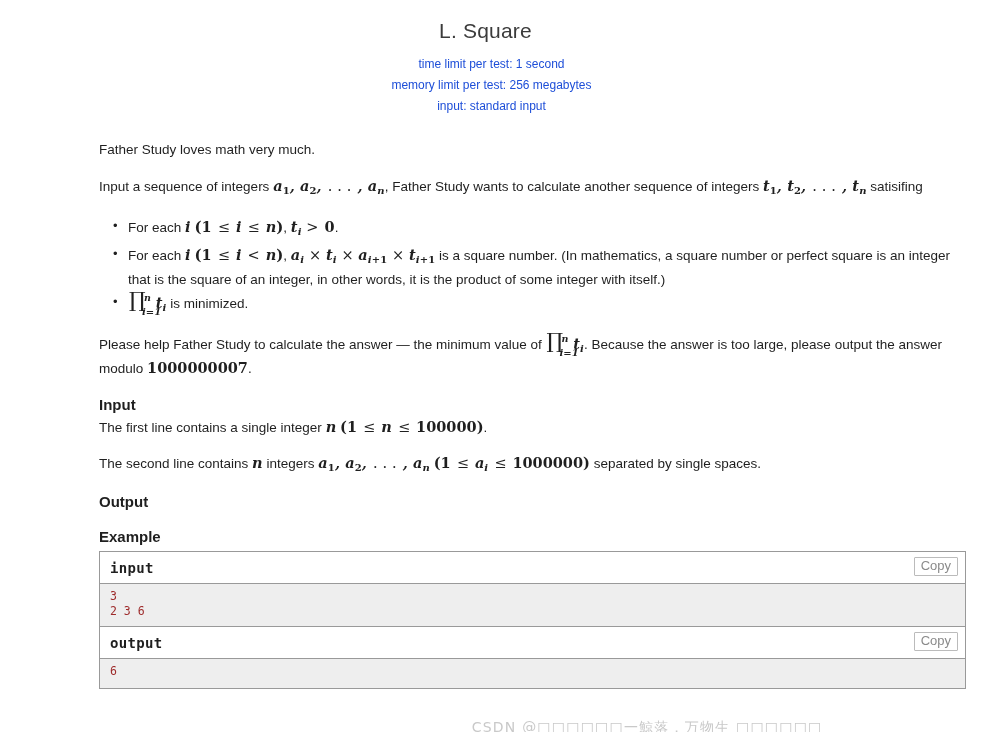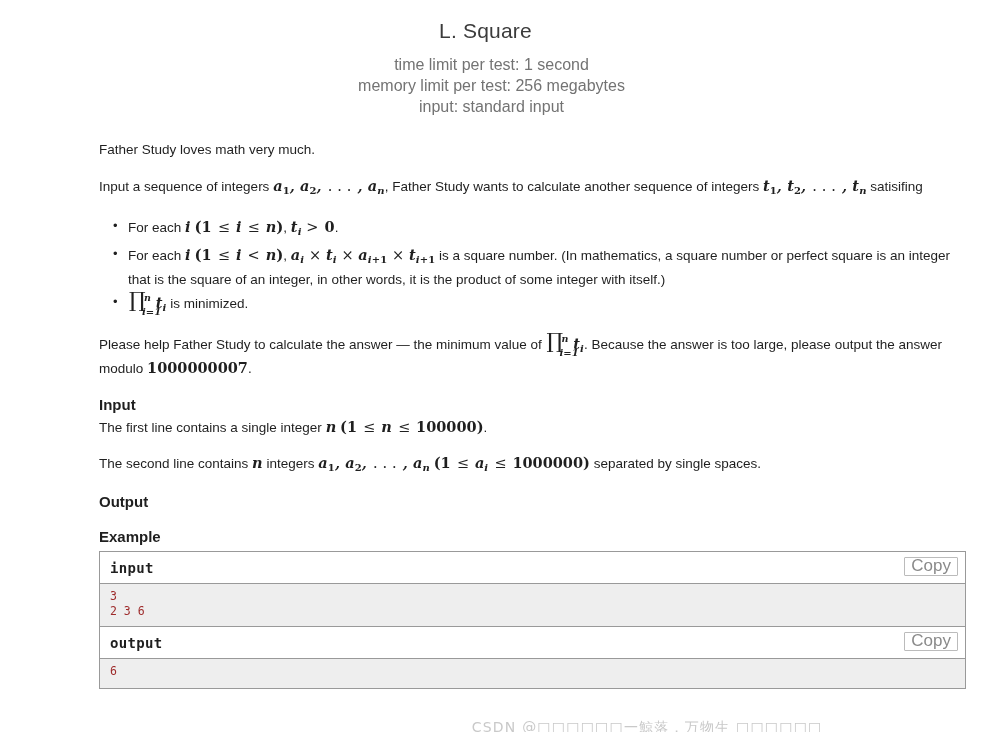--- a/index.html
+++ b/index.html
@@ -23,22 +23,22 @@
   }
   .problem-title {
     font-size: 21px;
     font-weight: 400;
     color: #3b3b3b;
     letter-spacing: .2px;
     margin: 0 12px 11px 0;
     line-height: 1.2;
   }
   .limit-line {
-    font-size: 16px;
-    color: #737373;
+    font-size: 12px;
+    color: #1d4ed8;
     line-height: 21px;
   }
 
   
   .statement {
     margin: 0 auto;
     padding: 0 0 0 0;
     width: 868px;
     margin-left: 99px;
     font-size: 13.5px;
@@ -195,21 +195,21 @@
     letter-spacing: .3px;
   }
   .copy-btn {
     position: absolute;
     right: 7px;
     top: 5px;
     border: 1px solid #bbbbbb;
     background: #ffffff;
     color: #8a8a8a;
     font-family: "Liberation Sans", sans-serif;
-    font-size: 17px;
+    font-size: 13px;
     padding: 1px 6px 2px 6px;
     line-height: 14px;
     border-radius: 1px;
   }
   .sample-body {
     background: #eeeeee;
     border-bottom: 1px solid #999999;
     padding: 5px 10px 7px 10px;
     font-family: "DejaVu Sans Mono", monospace;
     font-size: 11.5px;

